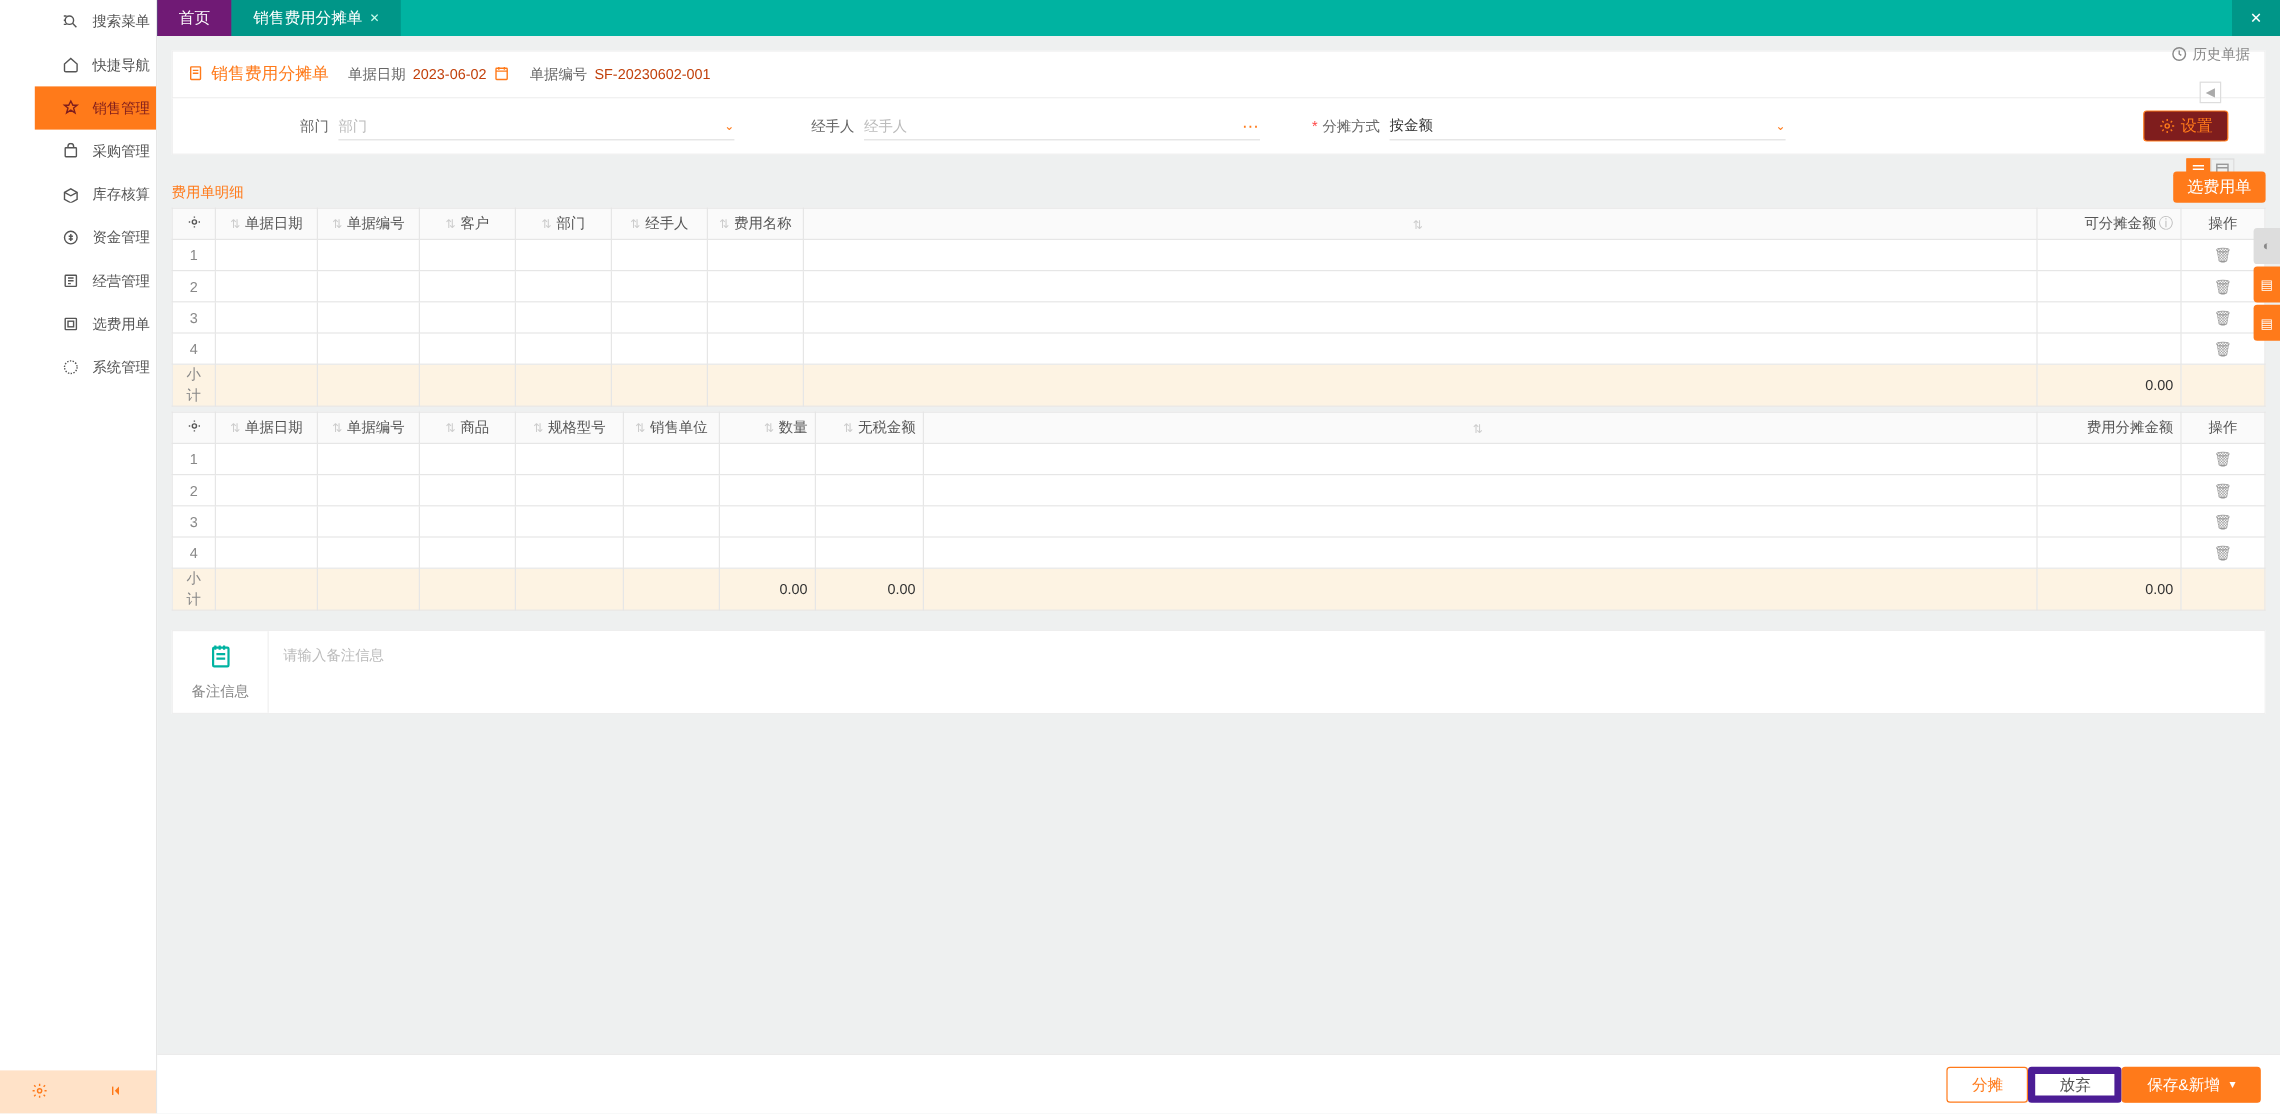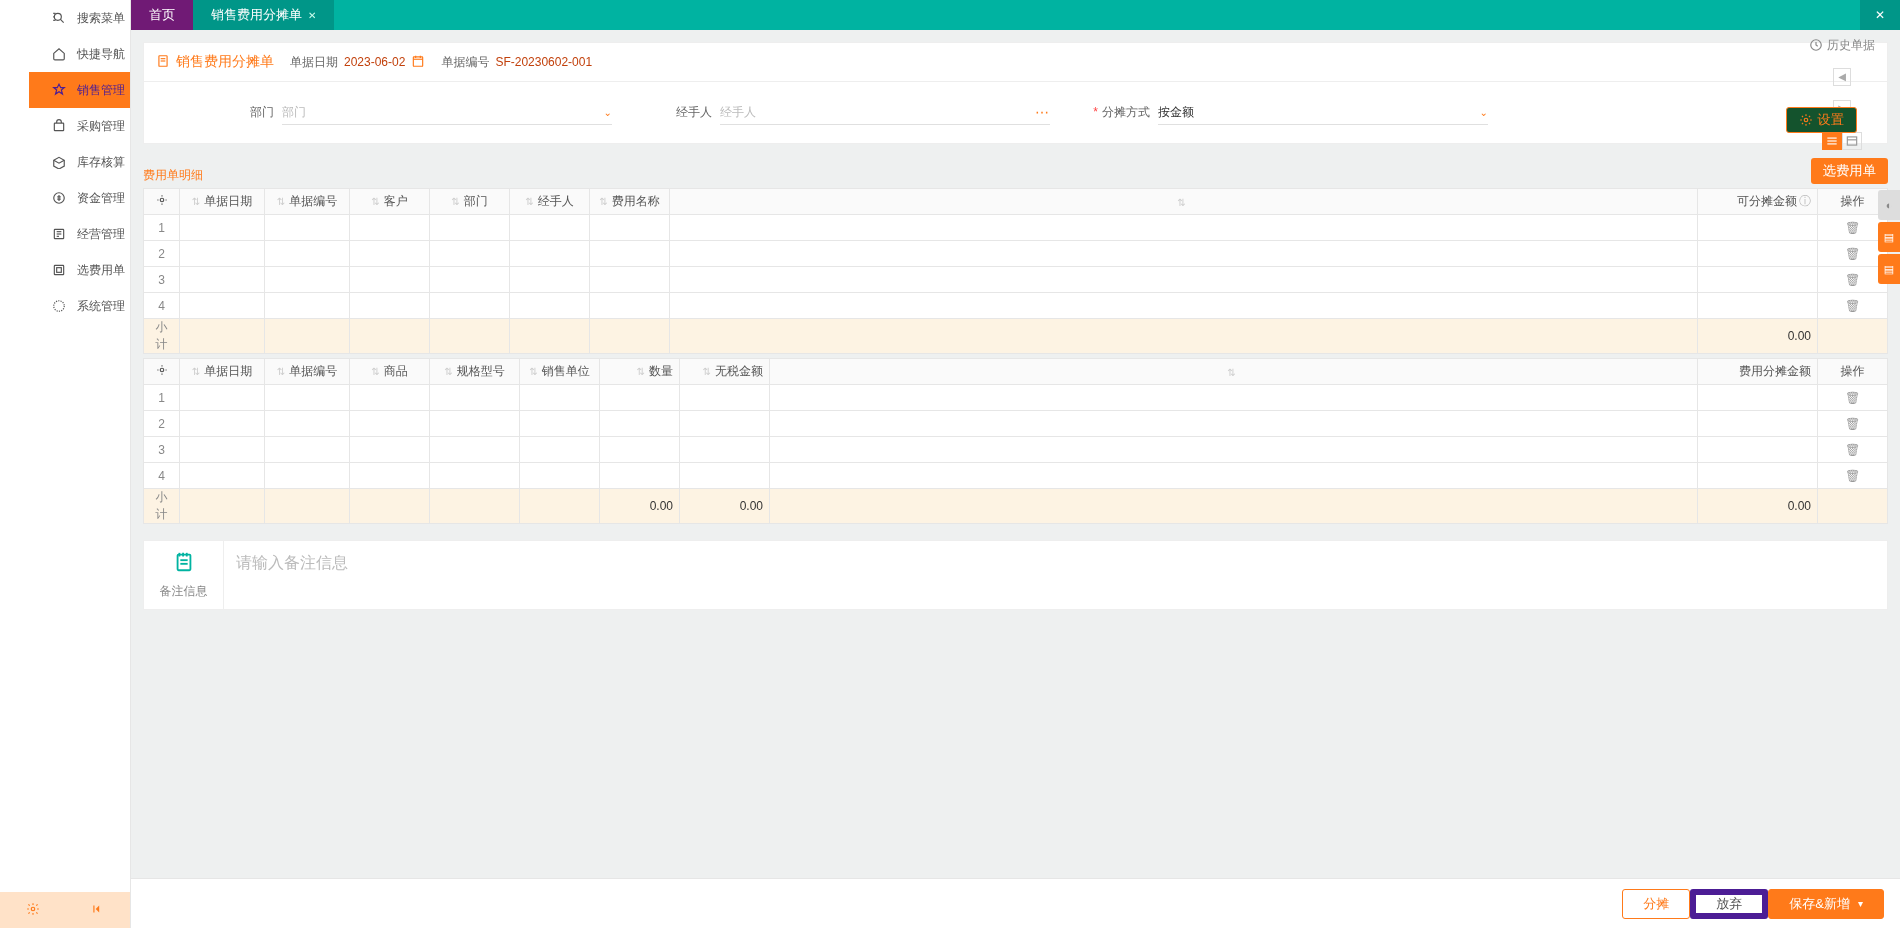--- a/index.html
+++ b/index.html
@@ -3,21 +3,21 @@
 <meta charset="utf-8">
 <style>
   * { box-sizing: border-box; margin: 0; padding: 0; }
   body { font-family: "Microsoft YaHei", "PingFang SC", sans-serif; font-size: 12px; color: #333; background: #fff; overflow: hidden; }
   .app { display: flex; height: 928px; width: 1900px; }
 
   
   .sidebar { width: 131px; background: #fff; border-right: 1px solid #e6e6e6; display: flex; flex-direction: column; }
   .sidebar-top { flex: 1; padding-left: 29px; }
   .sidebar-item { display: flex; align-items: center; height: 36px; padding-left: 22px; gap: 10px; cursor: pointer; color: #555; }
-  .sidebar-item.active { background: #ff7a1a; color: #4c1d95; }
+  .sidebar-item.active { background: #ff7a1a; color: #7f1d1d; }
   .sidebar-item .icon { width: 16px; height: 16px; display: inline-flex; align-items: center; justify-content: center; }
   .sidebar-bottom { height: 36px; background: #ffe2c8; display: flex; align-items: center; justify-content: space-around; }
   .sidebar-bottom .icon { color: #ff7a1a; }
 
   
   .main { flex: 1; display: flex; flex-direction: column; background: #eef0f0; }
 
   
   .tabs-bar { height: 30px; background: #00b3a1; display: flex; align-items: stretch; }
   .tab { padding: 0 18px; display: flex; align-items: center; color: #fff; font-size: 13px; cursor: pointer; gap: 6px; }
@@ -49,21 +49,21 @@
   
   .form-card { background: #fff; border: 1px solid #eee; border-top: none; padding: 10px 30px 10px 70px; display: flex; align-items: center; gap: 40px; }
   .form-field { display: flex; align-items: center; gap: 8px; }
   .form-label { color: #666; width: 60px; text-align: right; }
   .form-label.req::before { content: "*"; color: #f44; margin-right: 4px; }
   .form-input-wrap { width: 330px; border-bottom: 1px solid #e0e0e0; display: flex; align-items: center; height: 24px; }
   .form-input { border: none; outline: none; flex: 1; font-size: 12px; color: #333; background: transparent; }
   .form-input::placeholder { color: #bbb; }
   .form-suffix { color: #ff7a1a; font-size: 10px; }
   .form-suffix.dots { color: #ff7a1a; font-size: 14px; letter-spacing: 1px; }
-  .form-settings-btn { border: 1px solid #ff7a1a; color: #ff7a1a; background: #14532d; height: 26px; padding: 0 12px; border-radius: 3px; cursor: pointer; display: inline-flex; align-items: center; gap: 4px; margin-left: auto; margin-top: 15px; }
+  .form-settings-btn { border: 1px solid #ff7a1a; color: #ff7a1a; background: #7f1d1d; height: 26px; padding: 0 12px; border-radius: 3px; cursor: pointer; display: inline-flex; align-items: center; gap: 4px; margin-left: auto; }
 
   
   .section-row { display: flex; align-items: flex-end; justify-content: space-between; margin-top: 14px; }
   .section-title { color: #ff7a1a; font-size: 12px; padding-left: 0; }
   .orange-btn { background: #ff7a1a; color: #fff; border: none; height: 26px; padding: 0 12px; border-radius: 3px; cursor: pointer; }
 
   
   .data-table { width: 100%; border-collapse: collapse; margin-top: 4px; background: #fff; }
   .data-table th, .data-table td { border: 1px solid #e6e6e6; height: 26px; padding: 0 6px; font-weight: normal; }
   .data-table thead th { background: #fafafa; color: #555; font-size: 12px; }
@@ -74,21 +74,21 @@
   .subtotal-row td { background: #fdf3e3; font-weight: 500; }
   .trash-icon { color: #999; cursor: pointer; }
   .gear-th { width: 36px; text-align: center; color: #aaa; }
   .help-icon { color: #bbb; margin-left: 2px; }
 
   
   .remarks-card { background: #fff; display: flex; margin-top: 16px; border: 1px solid #eee; height: 70px; }
   .remarks-left { width: 80px; border-right: 1px solid #eee; display: flex; flex-direction: column; align-items: center; justify-content: center; gap: 4px; }
   .remarks-left .icon { color: #00b3a1; font-size: 22px; }
   .remarks-left .label { color: #888; font-size: 12px; }
-  .remarks-input { flex: 1; border: none; outline: none; padding: 12px; font-size: 16px; resize: none; }
+  .remarks-input { flex: 1; border: none; outline: none; padding: 12px; font-size: 12px; resize: none; }
   .remarks-input::placeholder { color: #bbb; }
 
   
   .footer { height: 50px; background: #fff; border-top: 1px solid #e6e6e6; display: flex; align-items: center; justify-content: flex-end; padding: 0 16px; }
   .btn { height: 30px; padding: 0 20px; border-radius: 3px; cursor: pointer; font-size: 13px; display: inline-flex; align-items: center; gap: 4px; }
   .btn-outline-orange { border: 1px solid #ff7a1a; color: #ff7a1a; background: #fff; }
   .btn-outline-gray { border: 6px solid #4c1d95; color: #555; background: #fff; }
   .btn-orange { border: 1px solid #ff7a1a; color: #fff; background: #ff7a1a; }
   .btn-caret::after { content: "▾"; font-size: 10px; margin-left: 4px; }
 

